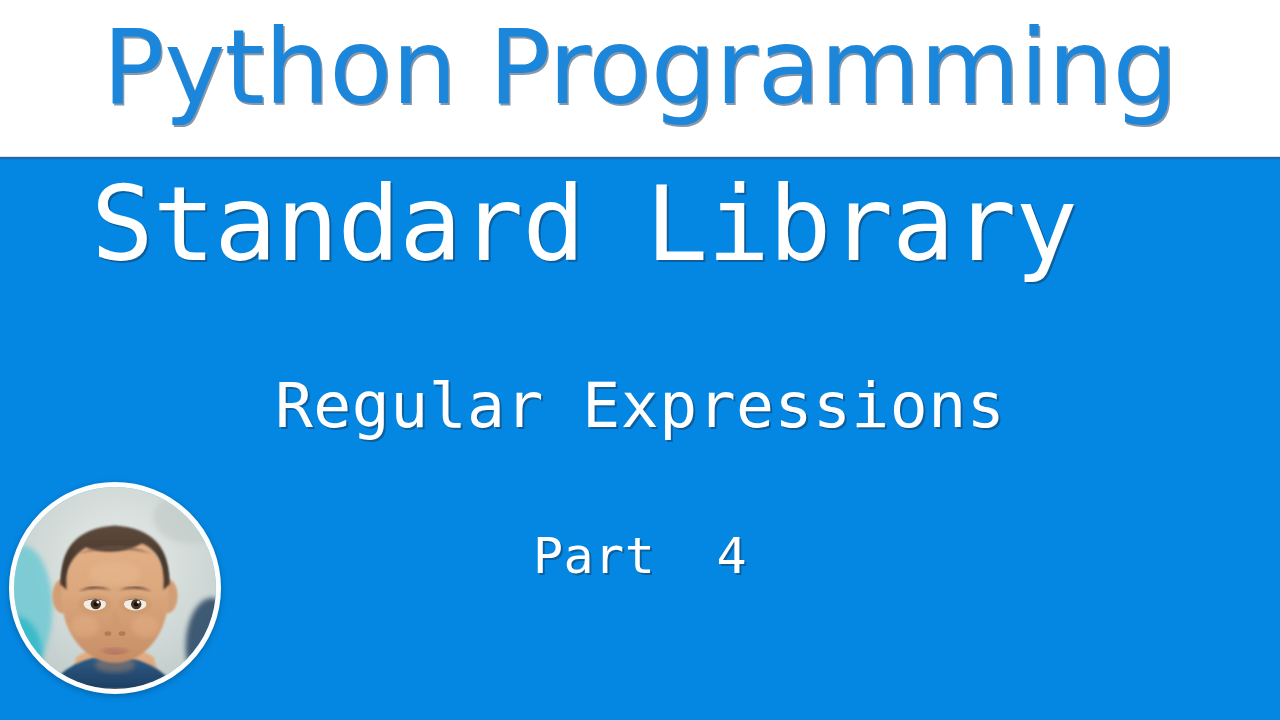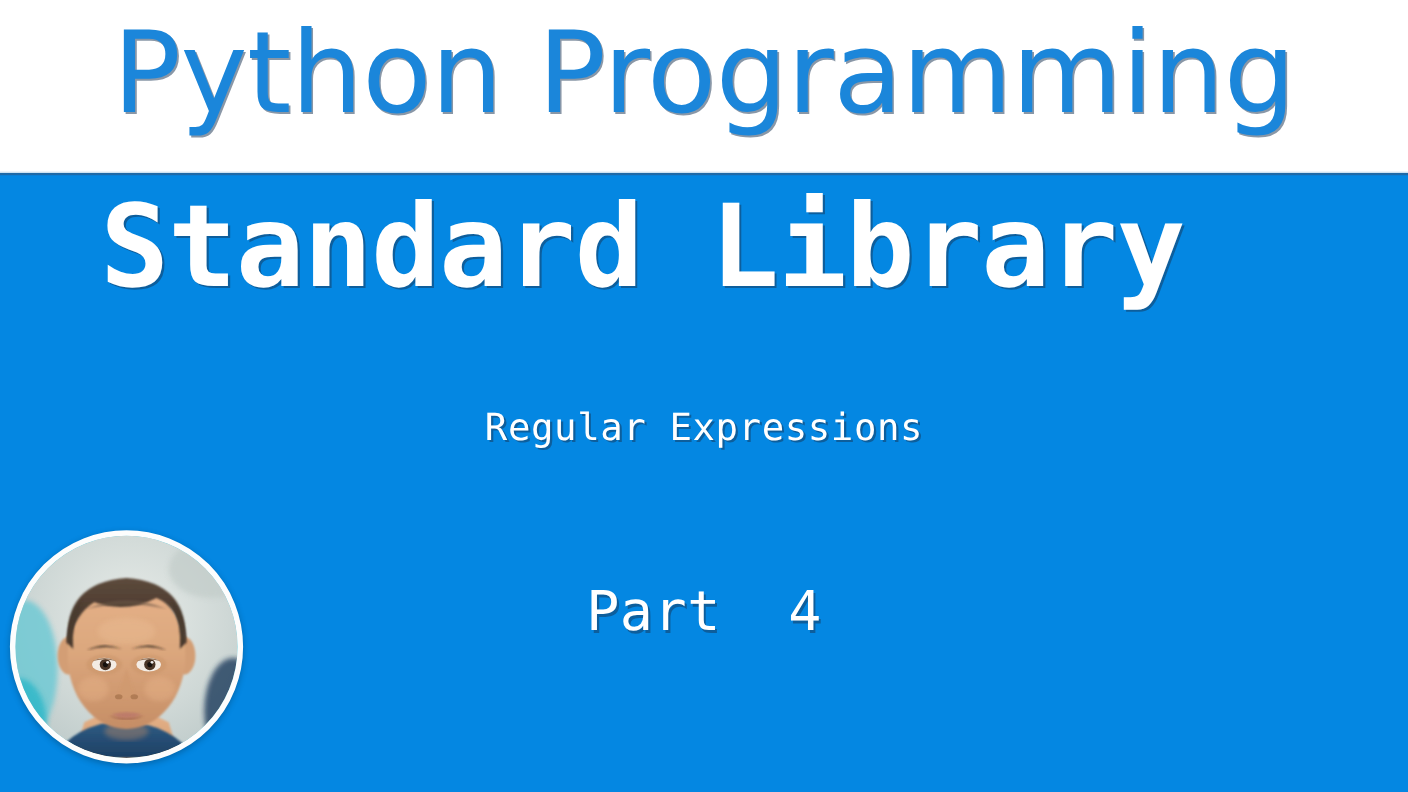--- a/index.html
+++ b/index.html
@@ -77,32 +77,32 @@
   }
 
   .section-title {
     position: absolute;
     left: 0;
     top: 168px;
     width: 1168px;
     text-align: center;
     font-size: 104px;
     line-height: 1.08;
-    font-weight: 700;
+    font-weight: 400;
     letter-spacing: -1px;
     z-index: 4;
   }
 
   .subtitle {
     position: absolute;
     left: 0;
     top: 371px;
     width: 1280px;
     text-align: center;
-    font-size: 34px;
+    font-size: 63px;
     line-height: 1.1;
     font-weight: 400;
     letter-spacing: 0.5px;
     z-index: 4;
   }
 
   .part-label {
     position: absolute;
     left: 0;
     top: 529px;

